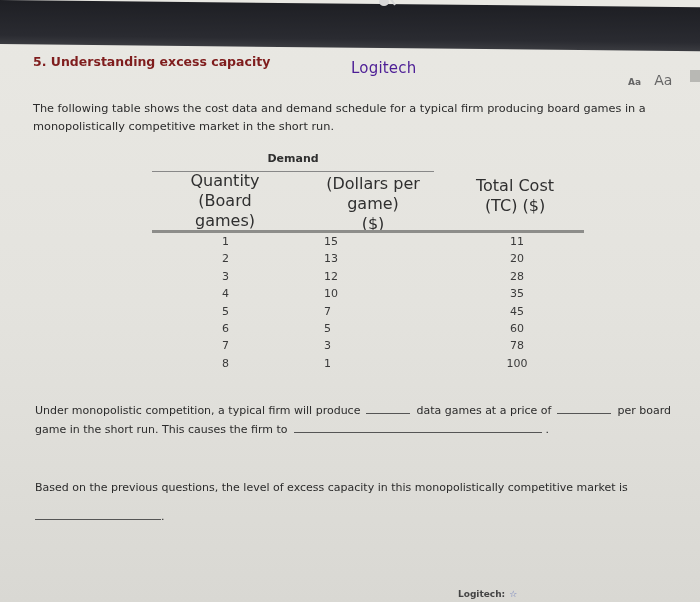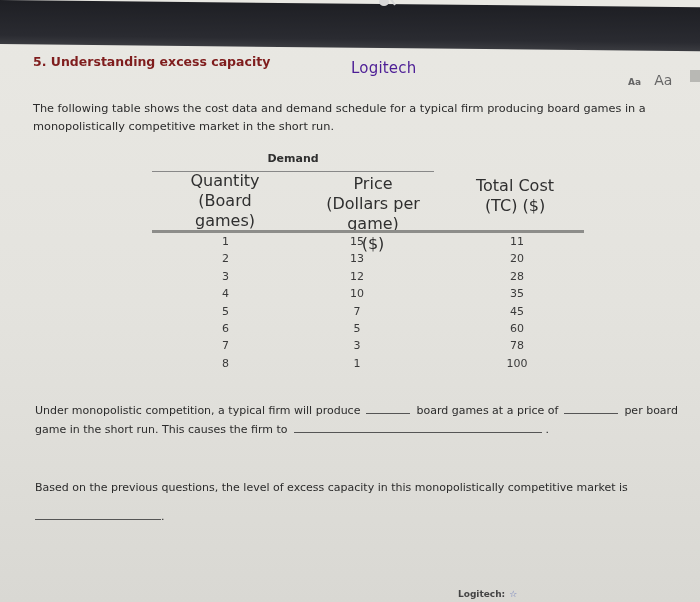--- a/index.html
+++ b/index.html
@@ -43,21 +43,21 @@
   .demand-rule { position: absolute; left: 152px; top: 127px; width: 282px; height: 1px; background: #888; }
   .col-head { position: absolute; font-weight: normal; font-size: 16px; text-align: center; line-height: 20px; color: #2f2f2f; }
   .h-qty { left: 168px; top: 127px; width: 114px; }
   .h-price { left: 308px; top: 130px; width: 130px; }
   .h-tc { left: 470px; top: 132px; width: 90px; }
   .head-rule { position: absolute; left: 152px; top: 186px; width: 432px; height: 3px; background: #8d8d8a; }
   .rows { position: absolute; left: 152px; top: 189px; width: 432px; }
   .row { position: relative; height: 17.4px; font-size: 11px; color: #3a3a3a; }
   .row span { position: absolute; top: 2px; }
   .c-qty { left: 70px; }
-  .c-price { left: 190px; width: 30px; text-align: center; }
+  .c-price { left: 172px; width: 30px; }
   .c-tc { left: 350px; width: 30px; text-align: center; }
   .q1 {
     position: absolute; left: 35px; top: 357px; width: 650px;
     font-size: 11px; line-height: 18px; color: #2b2b2b;
   }
   .blank { display: inline-block; border-bottom: 1px solid #555; vertical-align: baseline; height: 12px; }
   .b-qty { width: 44px; margin: 0 6px; }
   .b-price { width: 54px; margin: 0 6px; }
   .b-action { width: 248px; margin: 0 4px 0 6px; }
   .q2 {
@@ -92,21 +92,20 @@
   <div class="intro">The following table shows the cost data and demand schedule for a typical firm producing board games in a monopolistically competitive market in the short run.</div>
 
   <div class="demand-head">Demand</div>
   <div class="demand-rule"></div>
 
   <div class="col-head h-qty">
     <div>Quantity</div>
     <div>(Board games)</div>
   </div>
   <div class="col-head h-price">
-    <div>Price</div>
     <div>(Dollars per game)</div>
     <div>($)</div>
   </div>
   <div class="col-head h-tc">
     <div>Total Cost</div>
     <div>(TC) ($)</div>
   </div>
   <div class="head-rule"></div>
 
   <div class="rows">
@@ -146,21 +145,21 @@
         <span class="c-tc">78</span>
       </div>
     <div class="row">
         <span class="c-qty">8</span>
         <span class="c-price">1</span>
         <span class="c-tc">100</span>
       </div>
   </div>
 
   <div class="q1">
-    <span>Under monopolistic competition, a typical firm will produce</span><span class="blank b-qty"></span><span>board games at a price of</span><span class="blank b-price"></span><span>per board game in the short run. This causes the firm to</span><span class="blank b-action"></span><span>.</span>
+    <span>Under monopolistic competition, a typical firm will produce</span><span class="blank b-qty"></span><span>data games at a price of</span><span class="blank b-price"></span><span>per board game in the short run. This causes the firm to</span><span class="blank b-action"></span><span>.</span>
   </div>
 
   <div class="q2">
     <div>Based on the previous questions, the level of excess capacity in this monopolistically competitive market is</div>
     <span class="blank b-excess"></span><span>.</span>
   </div>
 
   <div class="attempts">
     <span>Logitech:</span><span class="star">☆</span>
   </div>

